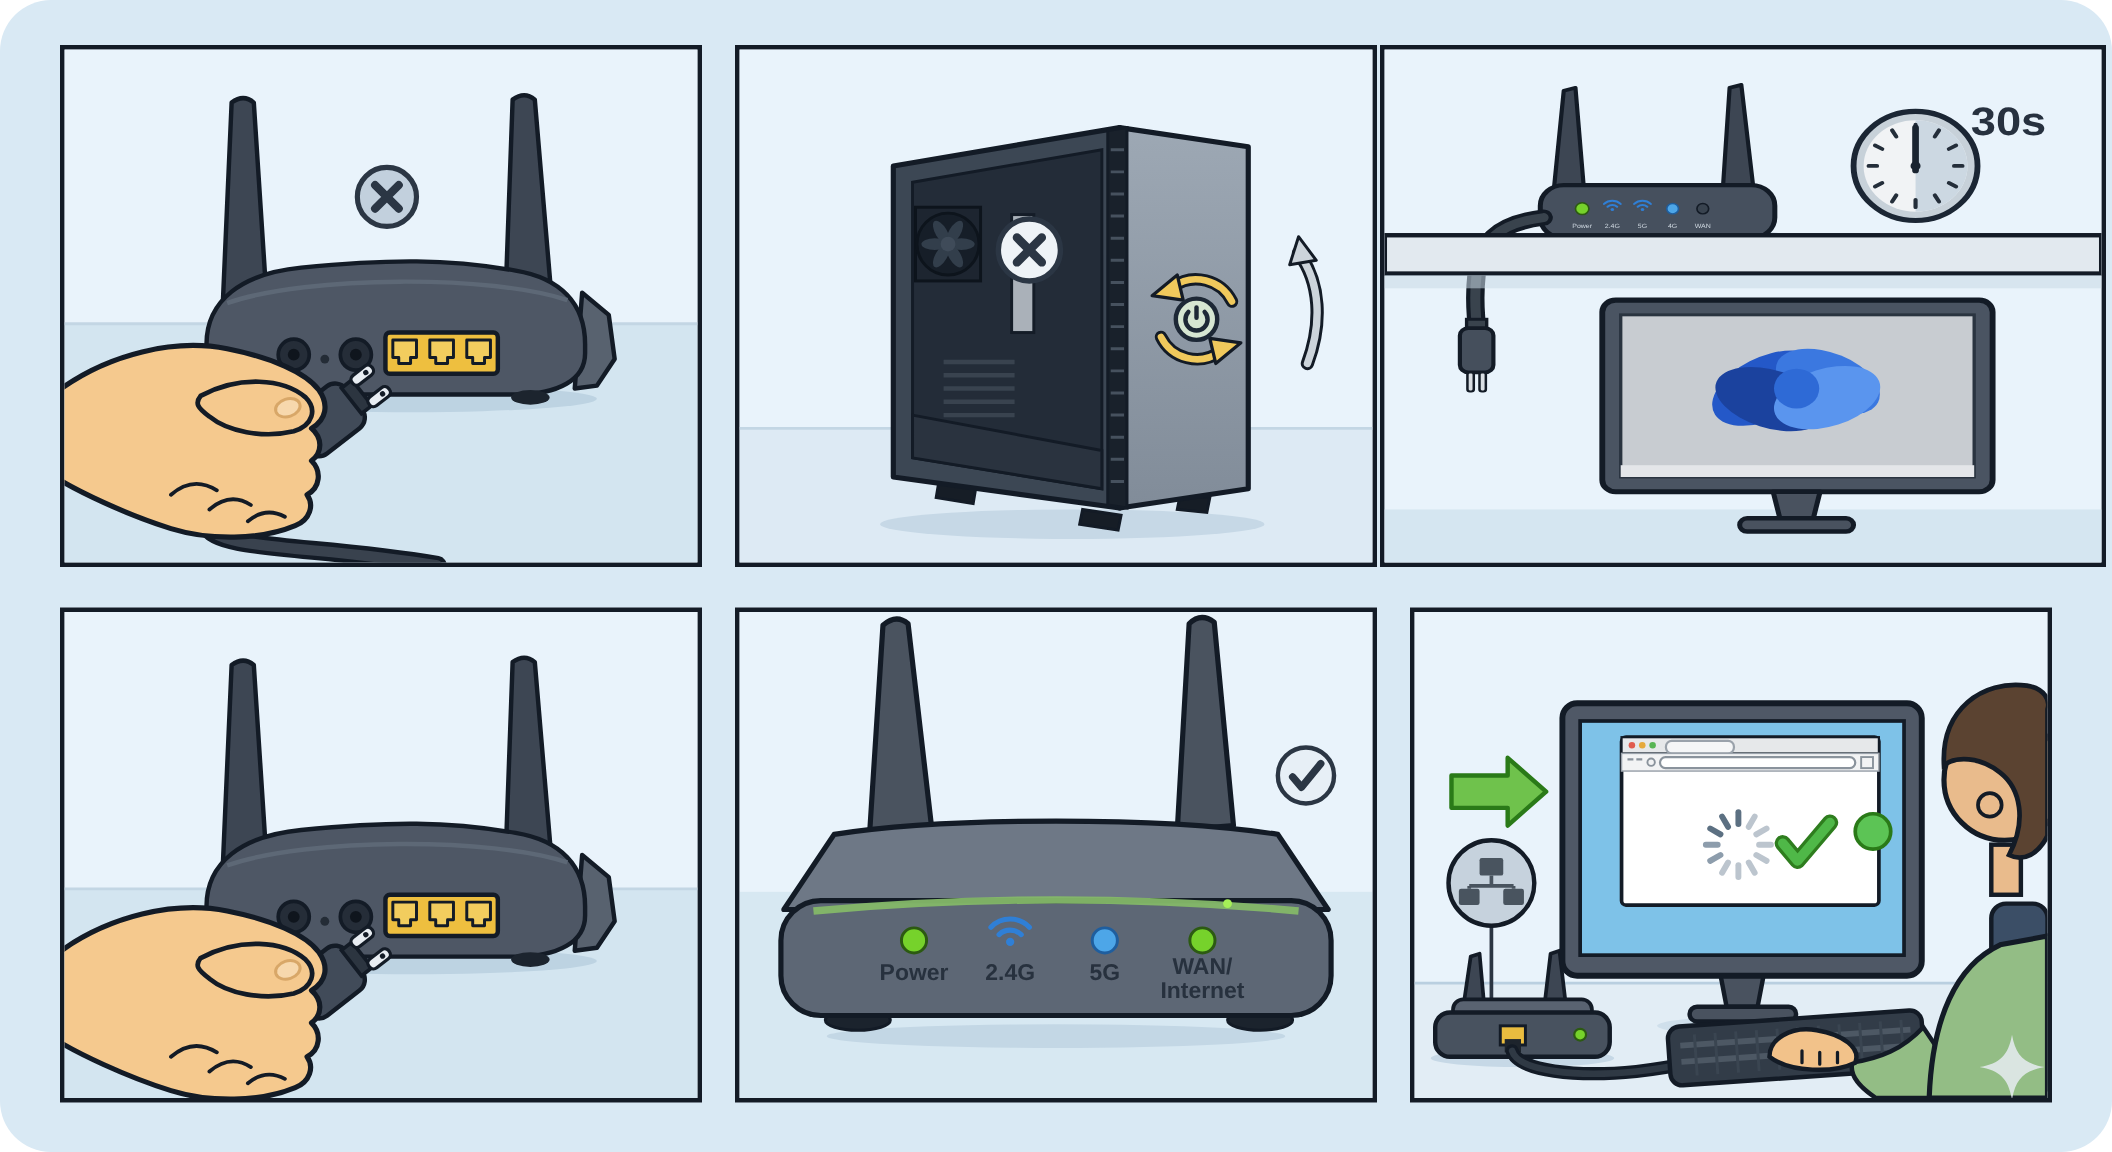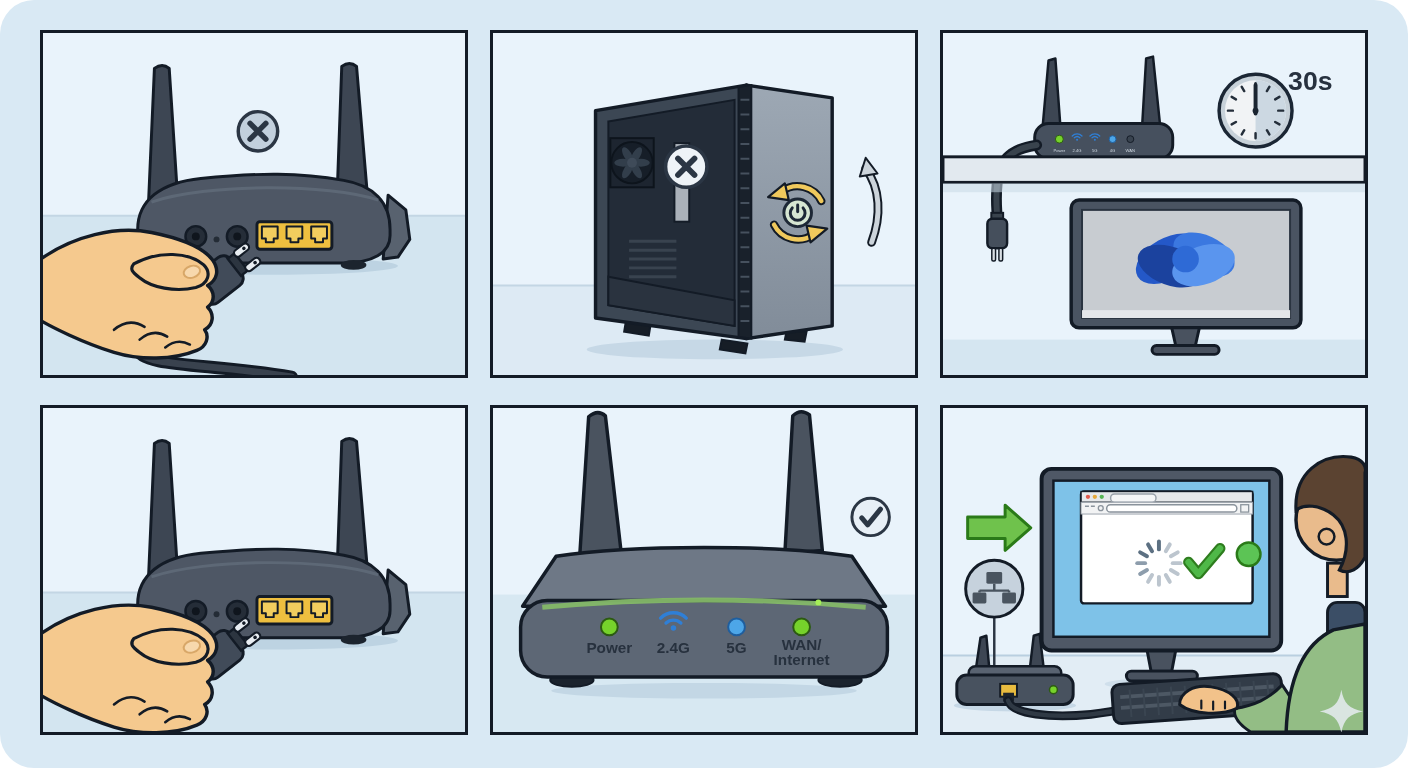--- a/index.html
+++ b/index.html
@@ -159,21 +159,21 @@
         </g>
       </g>
       <g>
         <path d="M384,213 C394,186 393,158 378,138" fill="none" stroke="#131b26" stroke-width="9" stroke-linecap="round"></path>
         <path d="M384,213 C394,186 393,158 378,138" fill="none" stroke="#ccd4db" stroke-width="5" stroke-linecap="round"></path>
         <polygon points="372,146 378,127 390,143" fill="#ccd4db" stroke="#131b26" stroke-width="2" stroke-linejoin="round"></polygon>
       </g>
     </svg>
   </section>
 
-  <section class="panel" style="left:940px;top:30px;width:428px;height:348px">
+  <section class="panel" style="left:920px;top:30px;width:484px;height:348px">
     <svg viewBox="0 0 428 348" preserveAspectRatio="none">
       <rect x="0" y="0" width="428" height="348" fill="#e9f3fb"></rect>
       <rect x="0" y="312" width="428" height="36" fill="#d5e6f1"></rect>
       <g transform="translate(317,79)">
         <circle r="37" fill="#c7d1d9" stroke="#1b2634" stroke-width="3.5"></circle>
         <circle r="31" fill="#f1f3f5"></circle>
         <path d="M0,-31 A31,31 0 0 1 0,31 Z" fill="#ccd8e2"></path>
         <g stroke="#242e3a" stroke-width="2.5" stroke-linecap="round">
           <path d="M0,-28 V-23 M0,28 V23 M-28,0 H-23 M28,0 H23"></path>
           <path d="M14,-24.2 L11.5,-19.9 M24.2,-14 L19.9,-11.5 M24.2,14 L19.9,11.5 M14,24.2 L11.5,19.9 M-14,24.2 L-11.5,19.9 M-24.2,14 L-19.9,11.5 M-24.2,-14 L-19.9,-11.5 M-14,-24.2 L-11.5,-19.9"></path>

